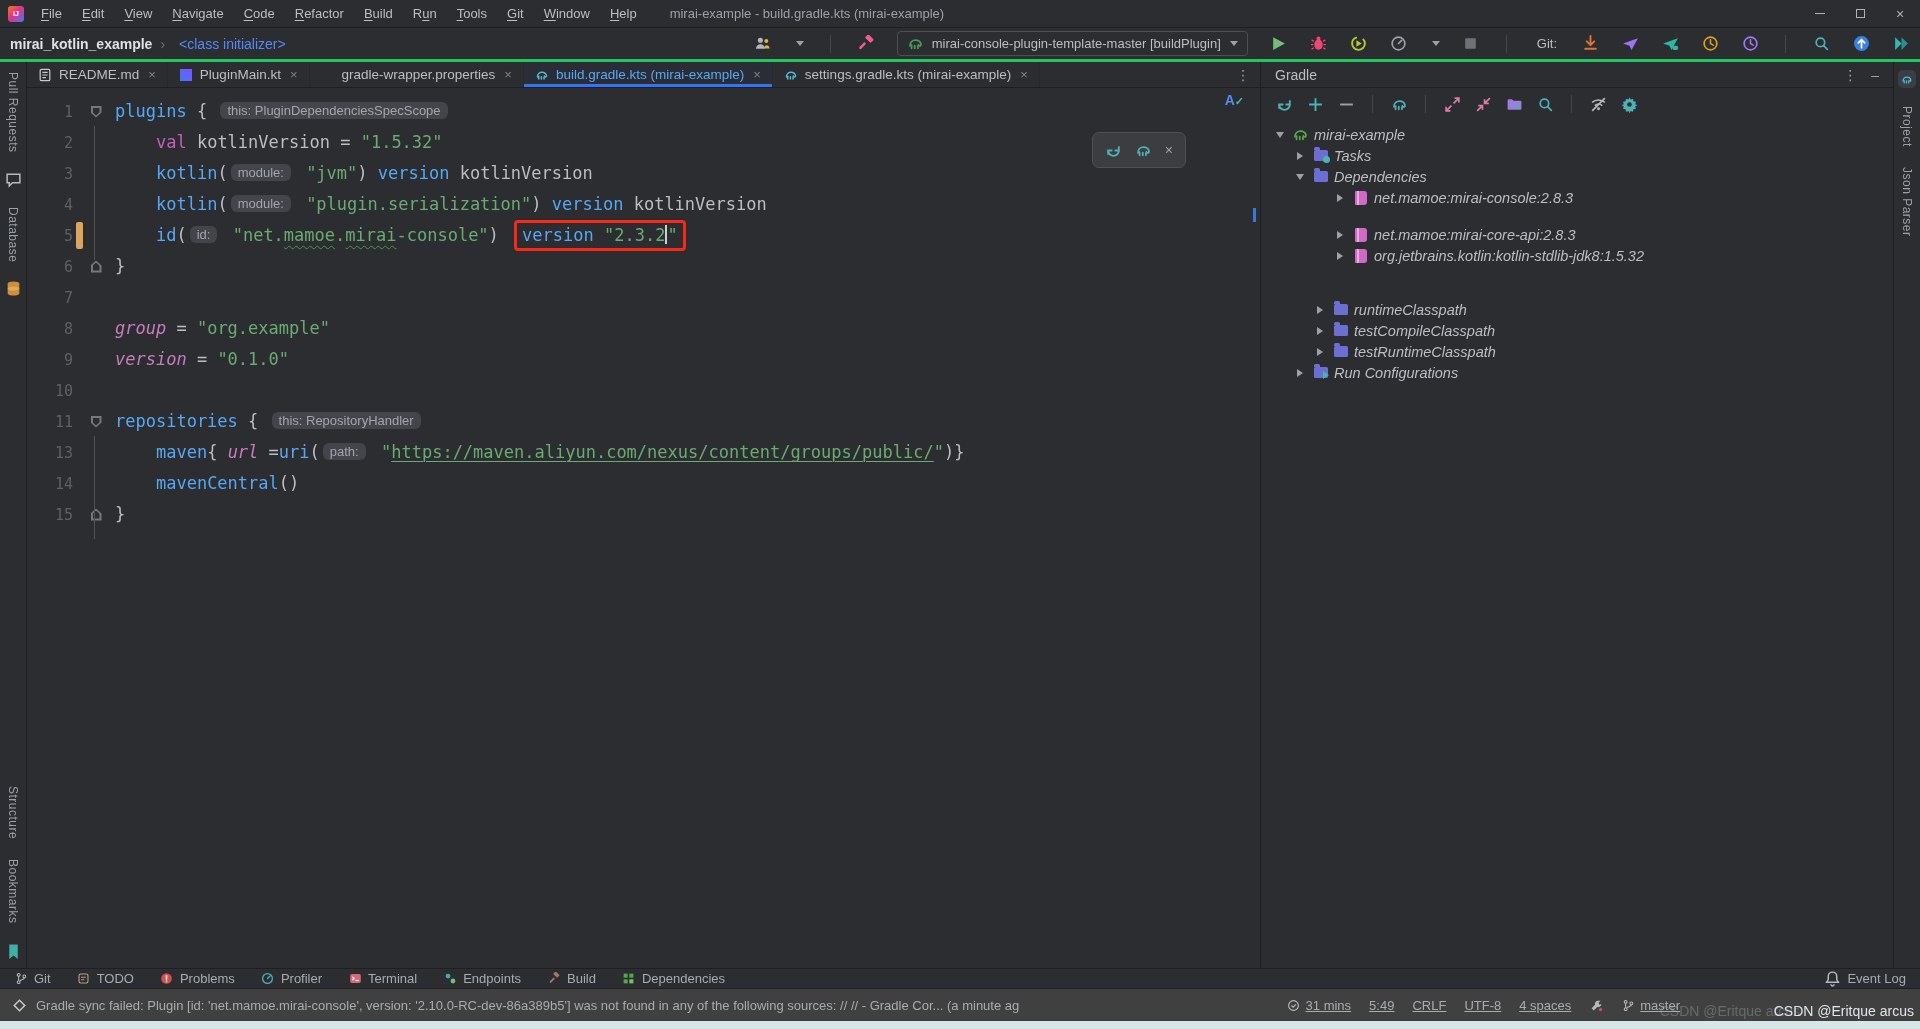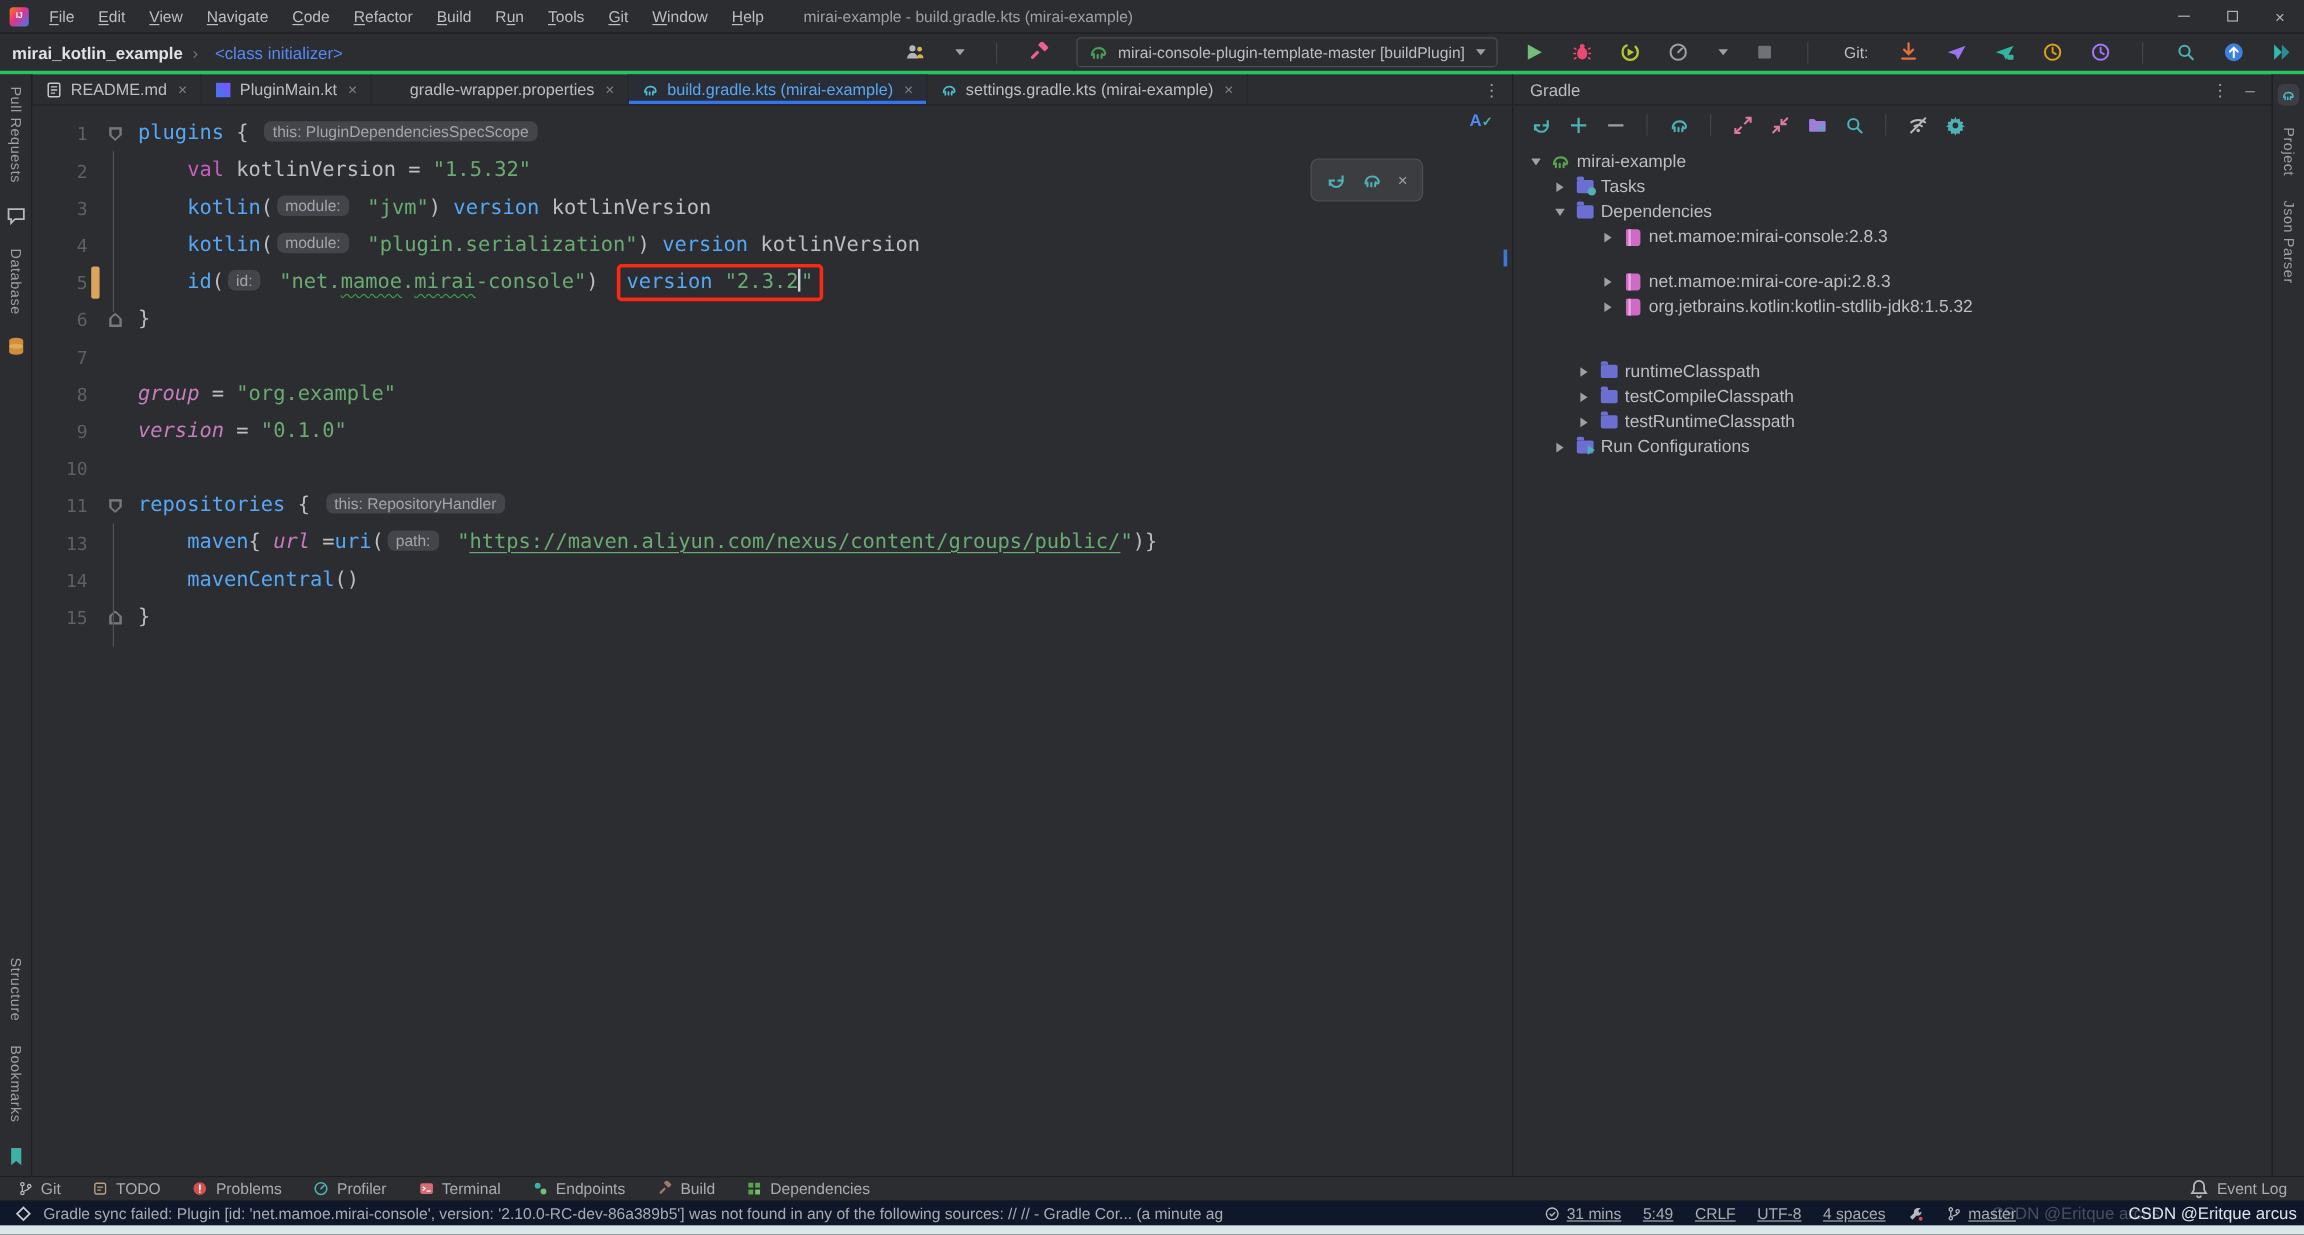--- a/index.html
+++ b/index.html
@@ -98,43 +98,43 @@
   .syncbox { position:absolute; top:44px; right:74px; height:36px; background:#3b3d40;
     border:1px solid #4e5052; border-radius:7px; display:flex; align-items:center; gap:12px; padding:0 12px; }
   .syncbox .x { color:#9da0a8; font-size:14px; }
   .analyze { position:absolute; top:4px; right:16px; color:#548af7; font-size:14px; font-weight:bold; }
   .analyze i { color:#4db1b5; font-style:normal; font-size:11px; }
   .scrollmark { position:absolute; top:120px; right:4px; width:3px; height:14px; background:#3b76d8; }
 
   
   .gpanel { flex:1 1 auto; border-left:1px solid #1e1f22; background:#2b2d30; display:flex; flex-direction:column; }
   .gtoolbar { height:32px; display:flex; align-items:center; gap:13px; padding:0 14px; flex:0 0 auto; }
-  #gtree { padding-top:4px; font-size:14.5px; color:#bcbec4; }
+  #gtree { padding-top:4px; font-size:14.5px; color:#bcbec4;font-style:italic; }
   .trow { height:21px; display:flex; align-items:center; gap:5px; cursor:default; white-space:nowrap; }
   .chev { width:14px; display:flex; justify-content:center; flex:0 0 auto; }
   .chev.closed::before { content:''; border-left:6px solid #9da0a8; border-top:4px solid transparent; border-bottom:4px solid transparent; }
   .chev.open::before { content:''; border-top:6px solid #9da0a8; border-left:4px solid transparent; border-right:4px solid transparent; }
   .tic { width:17px; height:15px; display:inline-flex; align-items:center; justify-content:center; flex:0 0 auto; }
   .folder { width:14px; height:11px; background:#6a6fd1; border-radius:1.5px; position:relative; }
   .folder::before { content:''; position:absolute; top:-3px; left:0; width:6px; height:3px; background:#6a6fd1; border-radius:1.5px 1.5px 0 0; }
   .folder .badge { position:absolute; right:-2px; bottom:-2px; width:7px; height:7px; border-radius:50%; background:#4db1b5; }
   .folder .play { position:absolute; right:-1px; bottom:-1px; width:0; height:0;
      border-left:6px solid #4db1b5; border-top:4px solid transparent; border-bottom:4px solid transparent; }
   .libbook { width:12px; height:14px; background:#cf6bc4; border-radius:1px 3px 3px 1px; position:relative; }
   .libbook::before { content:''; position:absolute; left:2px; top:0; width:2px; height:100%; background:#e9a9e2; }
 
   
   .bottombar { height:20px; flex:0 0 auto; display:flex; align-items:center; gap:26px; padding:0 14px;
     border-top:1px solid #1e1f22; font-size:13px; color:#a8abb0; background:#2b2d30; }
   .btool { display:flex; align-items:center; gap:6px; }
   .btool .icon, .statusitem .icon { width:14px; height:14px; }
   .btool .icon svg, .statusitem .icon svg { width:13px; height:13px; }
   .eventlog { margin-left:auto; display:flex; align-items:center; gap:6px; }
-  .statusbar { height:21px; flex:0 0 auto; display:flex; align-items:center; gap:8px; padding:4px 10px;
-    border-top:1px solid #1e1f22; font-size:13px; color:#a8abb0; background:#0f172a; position:relative; }
+  .statusbar { height:21px; flex:0 0 auto; display:flex; align-items:center; gap:8px; padding:16px 10px;
+    border-top:1px solid #1e1f22; font-size:13px; color:#a8abb0; background:#404040; position:relative; }
   .statusright { margin-left:auto; display:flex; align-items:center; gap:18px; padding-right:230px;text-decoration:underline; }
   .statusitem { display:flex; align-items:center; gap:5px; }
   .watermark { position:absolute; right:6px; bottom:2px; font-size:14px; color:#dfe5ea; }
   .watermark-ghost { position:absolute; right:120px; bottom:2px; font-size:14px; color:#aeb6bd; opacity:.35; }
   .bottomstrip { height:8px; flex:0 0 auto; background:#d8e6e8; }
 </style>
 </head>
 <body>
 
 <div class="app">

